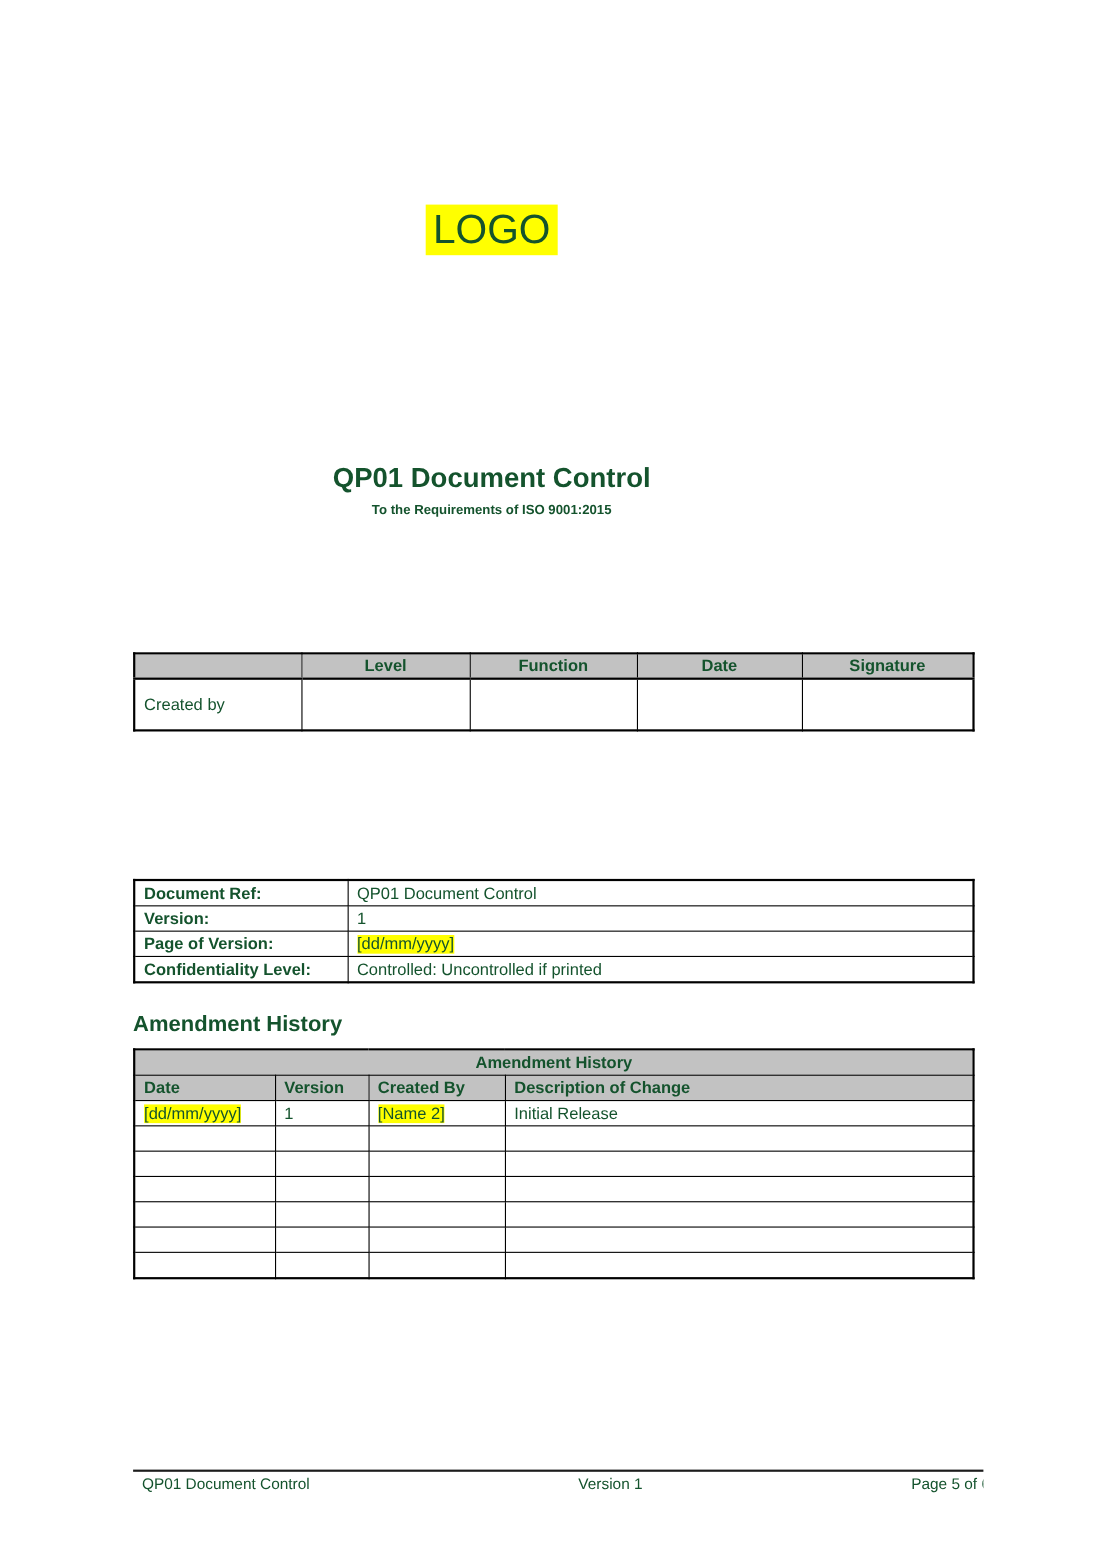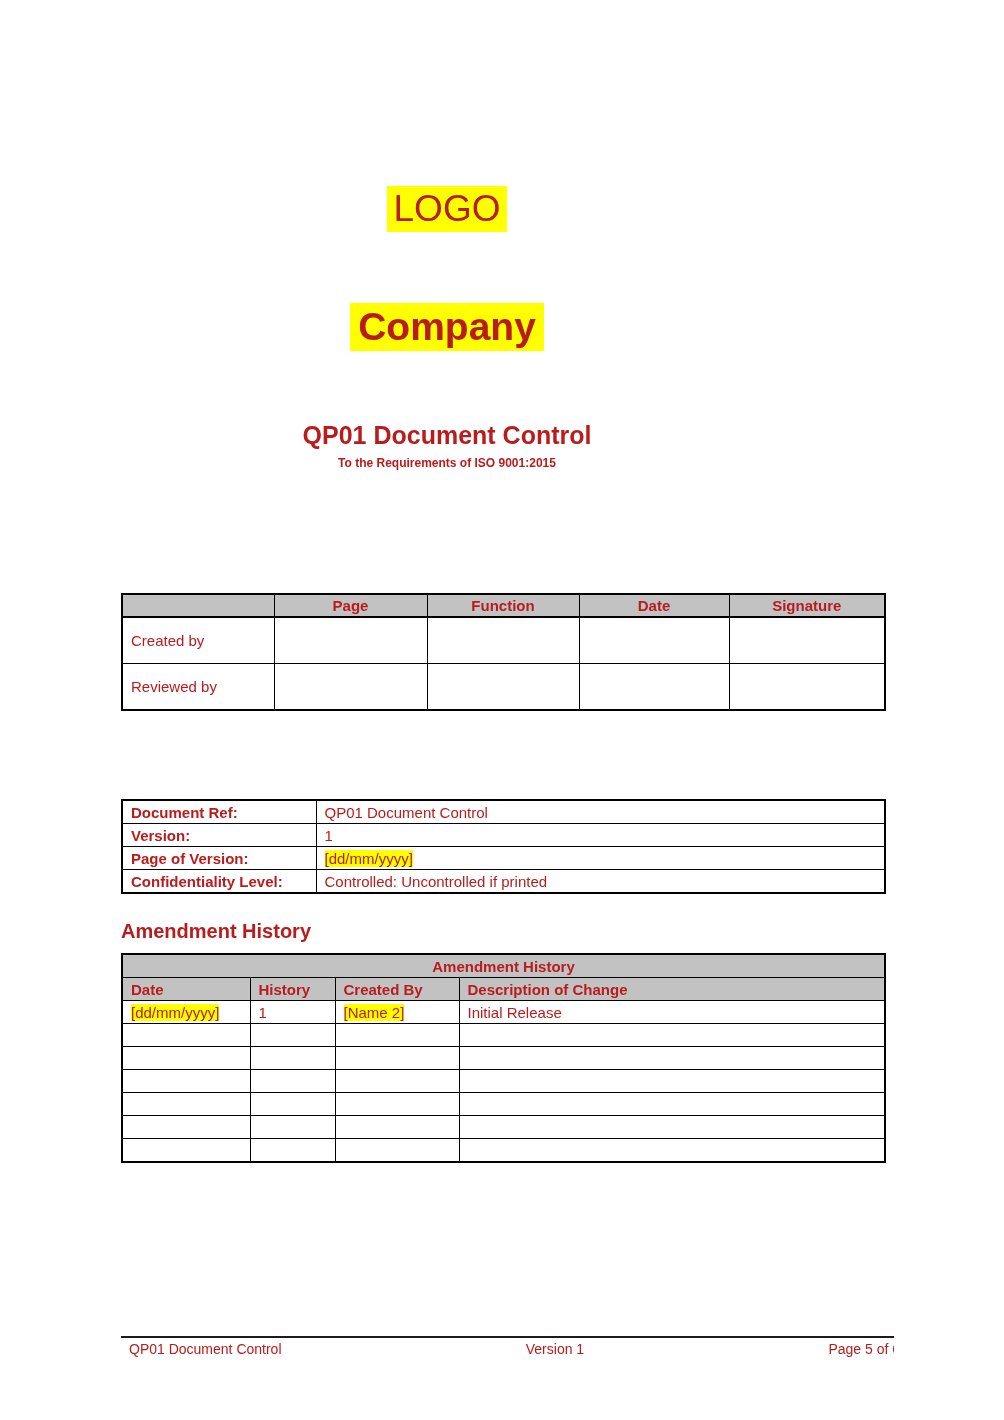--- a/index.html
+++ b/index.html
@@ -2,21 +2,21 @@
 <html><head>
 <meta charset="utf-8">
 <style>
   html, body { margin: 0; padding: 0; background: #ffffff; }
   .page {
     position: relative;
     width: 894px;
     height: 1420px;
     background: #ffffff;
     font-family: "Liberation Sans", sans-serif;
-    color: #b91c1c;
+    color: #14532d;
     overflow: hidden;
   }
   .center-block {
     position: absolute;
     left: 0;
     width: 100%;
     text-align: center;
   }
   .hl { background: #FFFF00; }
   .logo-text {
@@ -106,54 +106,44 @@
 </style>
 </head>
 <body>
 
 <div class="page">
 
   <div class="center-block" style="top:186px;">
     <span class="logo-text">LOGO</span>
   </div>
 
-  <div class="center-block" style="top:303px;">
-    <span class="company-text">Company</span>
-  </div>
 
   <div class="center-block" style="top:420px;">
     <div class="doc-title">QP01 Document Control</div>
     <div class="doc-subtitle">To the Requirements of ISO 9001:2015</div>
   </div>
 
   <table class="tbl" id="approval-table">
     <colgroup>
       <col style="width:152px">
         <col style="width:153px">
         <col style="width:152px">
         <col style="width:150px">
         <col style="width:156px">
     </colgroup>
     <tbody>
         <tr>
       <th></th>
-      <th>Page</th>
+      <th>Level</th>
       <th>Function</th>
       <th>Date</th>
       <th>Signature</th>
     </tr>
     <tr>
       <td>Created by</td>
-      <td></td>
-      <td></td>
-      <td></td>
-      <td></td>
-    </tr>
-    <tr>
-      <td>Reviewed by</td>
       <td></td>
       <td></td>
       <td></td>
       <td></td>
     </tr>
   </tbody>
     </table>
 
   <table class="tbl" id="info-table">
     <colgroup>
@@ -188,21 +178,21 @@
         <col style="width:85px">
         <col style="width:124px">
         <col style="width:426px">
     </colgroup>
     <tbody>
       <tr>
         <th class="head-bg tbl-title" colspan="4">Amendment History</th>
       </tr>
       <tr>
         <th class="head-bg">Date</th>
-        <th class="head-bg">History</th>
+        <th class="head-bg">Version</th>
         <th class="head-bg">Created By</th>
         <th class="head-bg">Description of Change</th>
       </tr>
       <tr>
         <td><span class="hl">[dd/mm/yyyy]</span></td>
         <td><span>1</span></td>
         <td><span class="hl">[Name 2]</span></td>
         <td><span>Initial Release</span></td>
       </tr>
 

